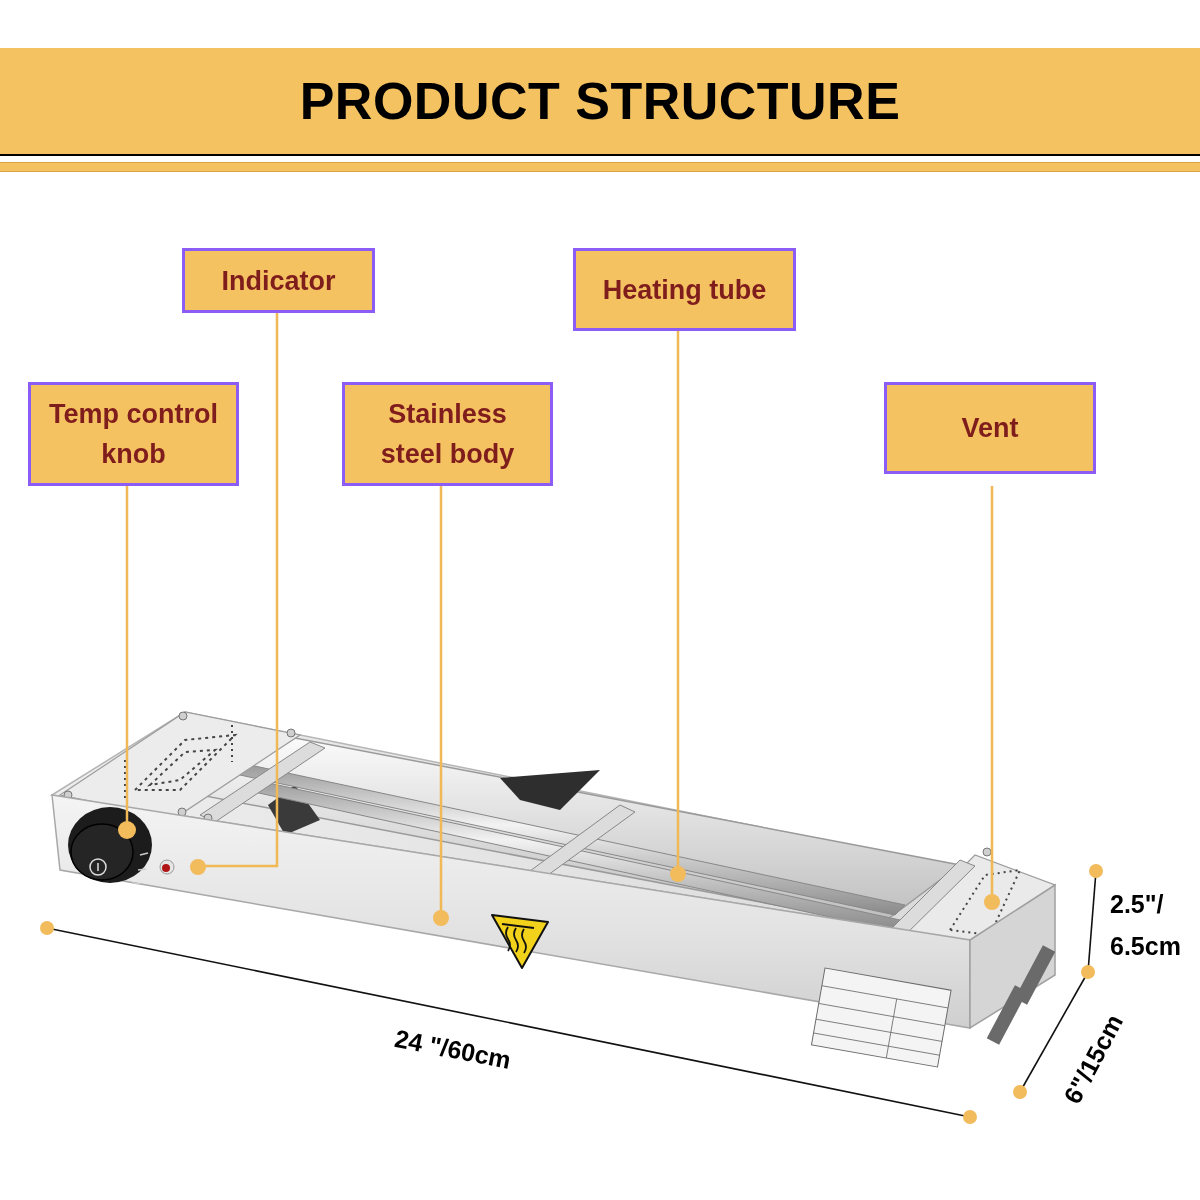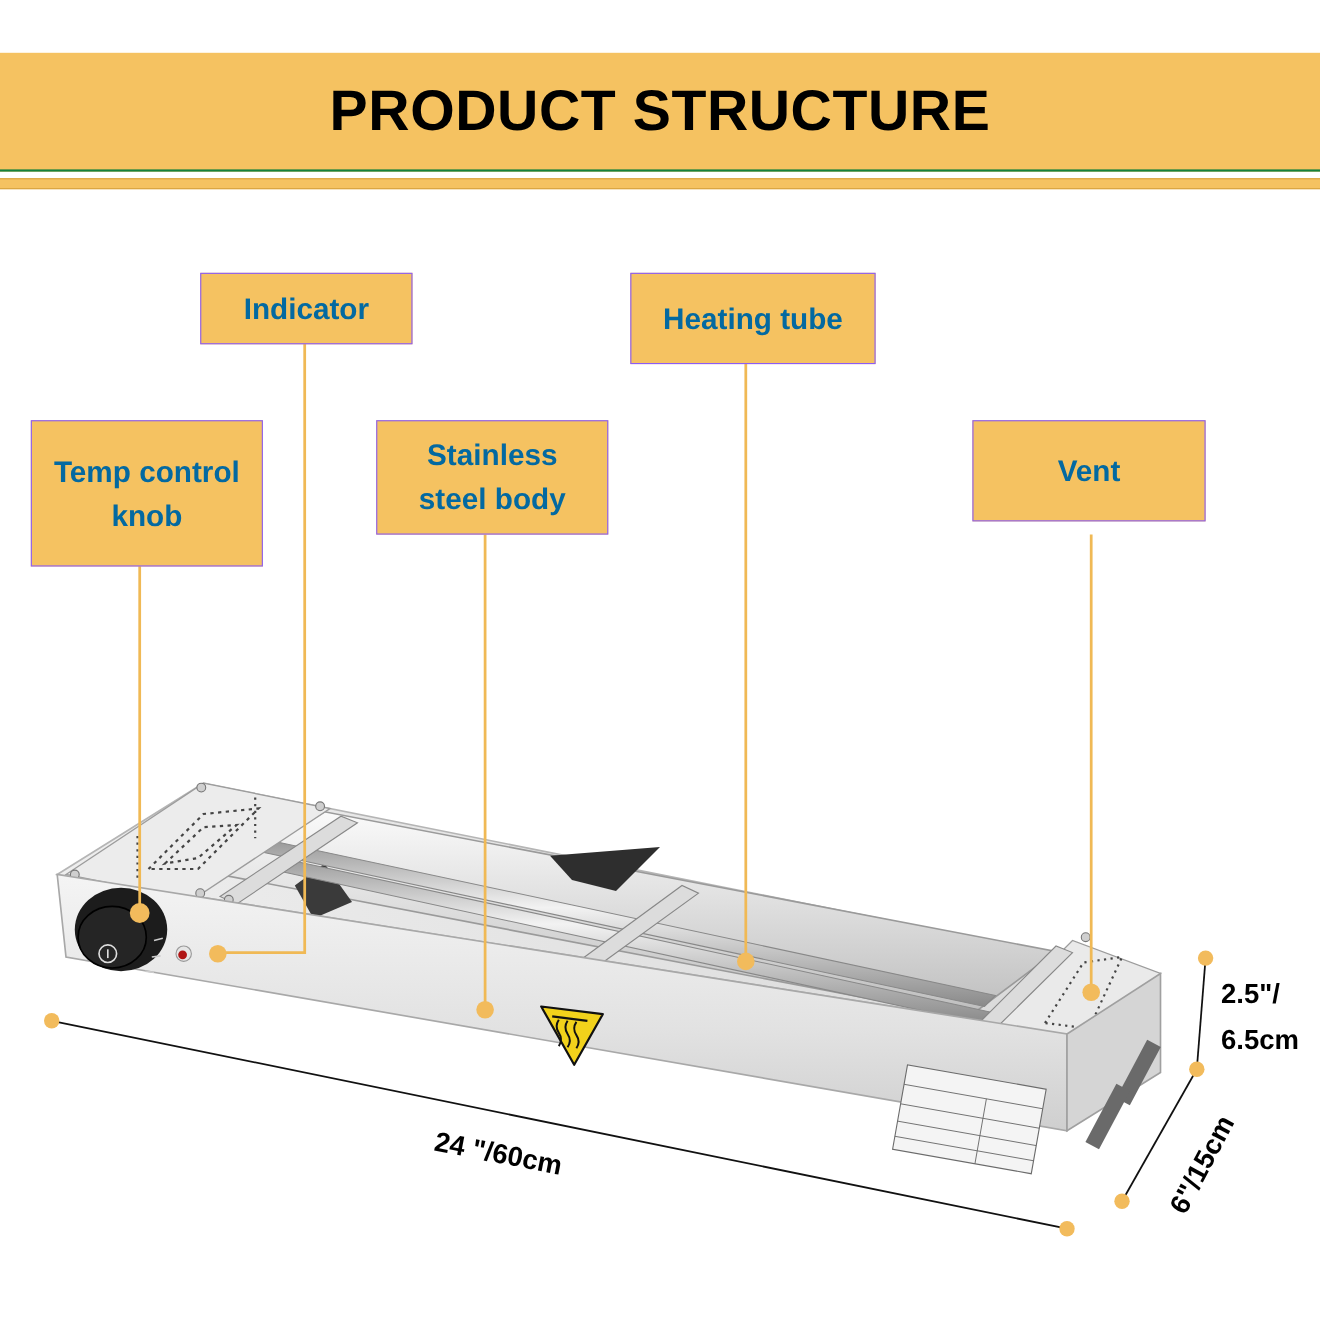--- a/index.html
+++ b/index.html
@@ -1,27 +1,27 @@
 <!DOCTYPE html>
 <html><head>
   <meta charset="utf-8">
   <style>
     html, body { margin: 0; padding: 0; background: #ffffff; }
     body { width: 1200px; height: 1200px; position: relative; overflow: hidden;
            font-family: "Liberation Sans", sans-serif; }
     .banner { position: absolute; left: 0; top: 48px; width: 1200px; height: 106px;
-              background: #f5c261; border-bottom: 2px solid #15803d; }
+              background: #f5c261; border-bottom: 2px solid #000000; }
     .banner-title { position: absolute; left: 0; top: 0; width: 1200px; height: 106px;
                     line-height: 106px; text-align: center; font-weight: bold;
                     font-size: 52px; color: #000; letter-spacing: 0.5px; }
     .banner-stripe { position: absolute; left: 0; top: 162px; width: 1200px; height: 8px;
                      background: #f5c261; border-top: 1px solid #d9a441; border-bottom: 1px solid #d9a441; }
-    .callout { position: absolute; background: #f5c261; border: 1px solid #8b5cf6;
+    .callout { position: absolute; background: #f5c261; border: 3px solid #8b5cf6;
                display: flex; align-items: center; justify-content: center; text-align: center;
-               font-weight: bold; font-size: 27px; line-height: 40px; color: #0369a1; box-sizing: border-box; }
+               font-weight: bold; font-size: 27px; line-height: 40px; color: #7f1d1d; box-sizing: border-box; }
     .dim-label { position: absolute; font-weight: bold; font-size: 25px; color: #000; white-space: nowrap; }
     svg.art { position: absolute; left: 0; top: 0; }
   </style>
 </head>
 <body>
 
 <div class="banner">
   <div class="banner-title">PRODUCT STRUCTURE</div>
 </div>
 <div class="banner-stripe"></div>
@@ -144,21 +144,21 @@
   </g>
   <g fill="#f2bb5c">
     <circle cx="47" cy="928" r="7"></circle>
     <circle cx="970" cy="1117" r="7"></circle>
     <circle cx="1096" cy="871" r="7"></circle>
     <circle cx="1088" cy="972" r="7"></circle>
     <circle cx="1020" cy="1092" r="7"></circle>
   </g>
 </svg>
 
-<div class="callout" style="left:28px; top:382px; width:211px; height:133px; padding:0 8px;">
+<div class="callout" style="left:28px; top:382px; width:211px; height:104px; padding:0 8px;">
   <span>Temp control knob</span>
 </div>
 <div class="callout" style="left:182px; top:248px; width:193px; height:65px;">
   <span>Indicator</span>
 </div>
 <div class="callout" style="left:332px; top:382px; width:211px; height:104px; padding:0 30px;margin-left:10px;">
   <span>Stainless steel body</span>
 </div>
 <div class="callout" style="left:573px; top:248px; width:223px; height:83px;">
   <span>Heating tube</span>

